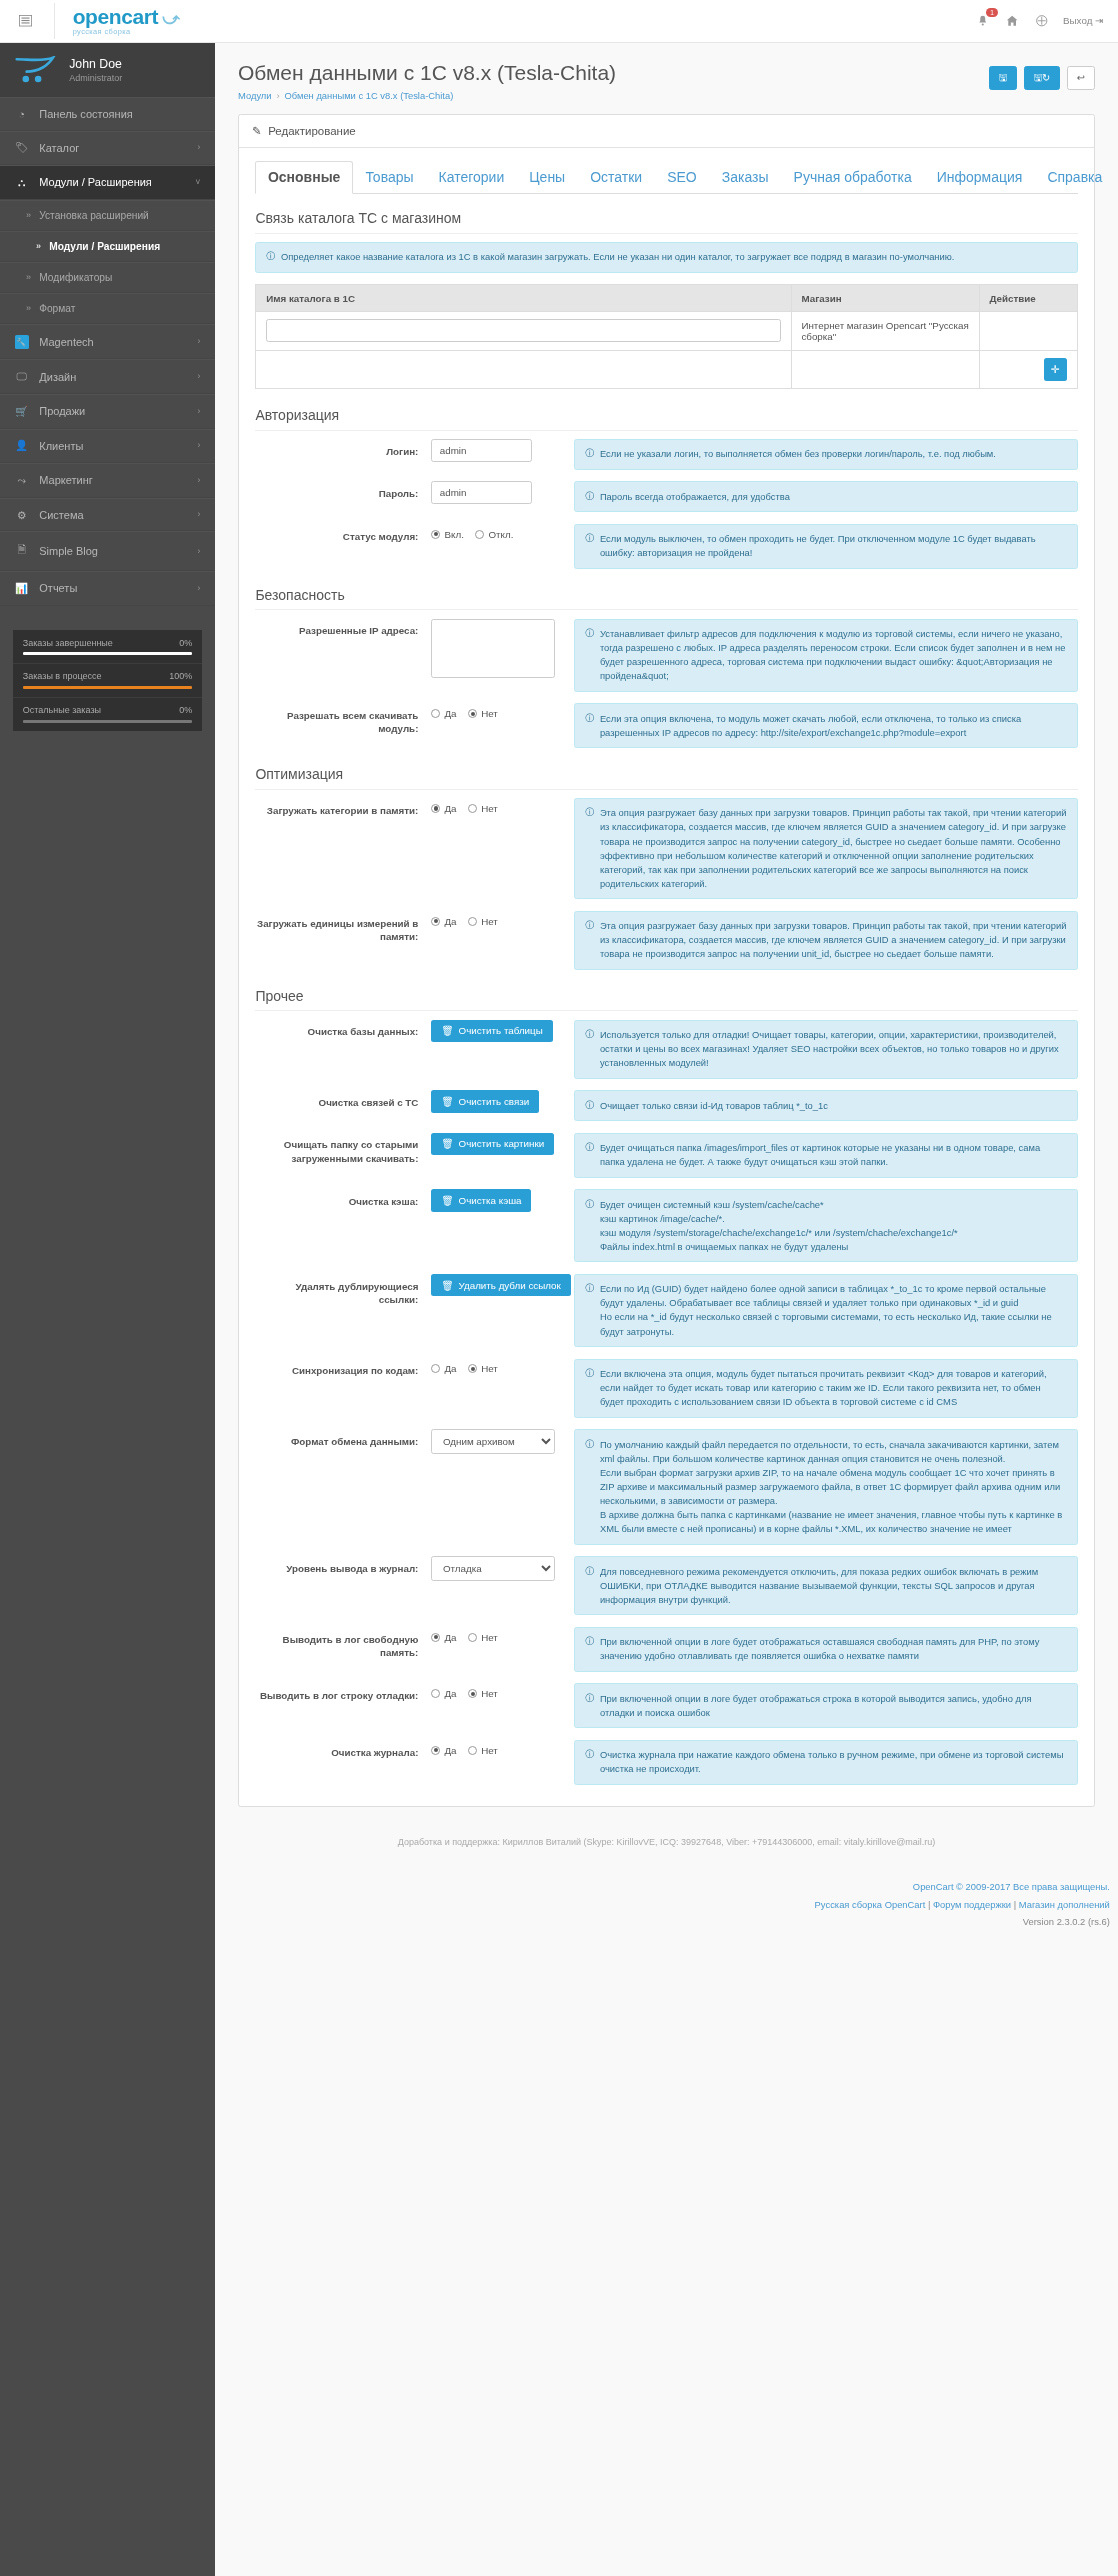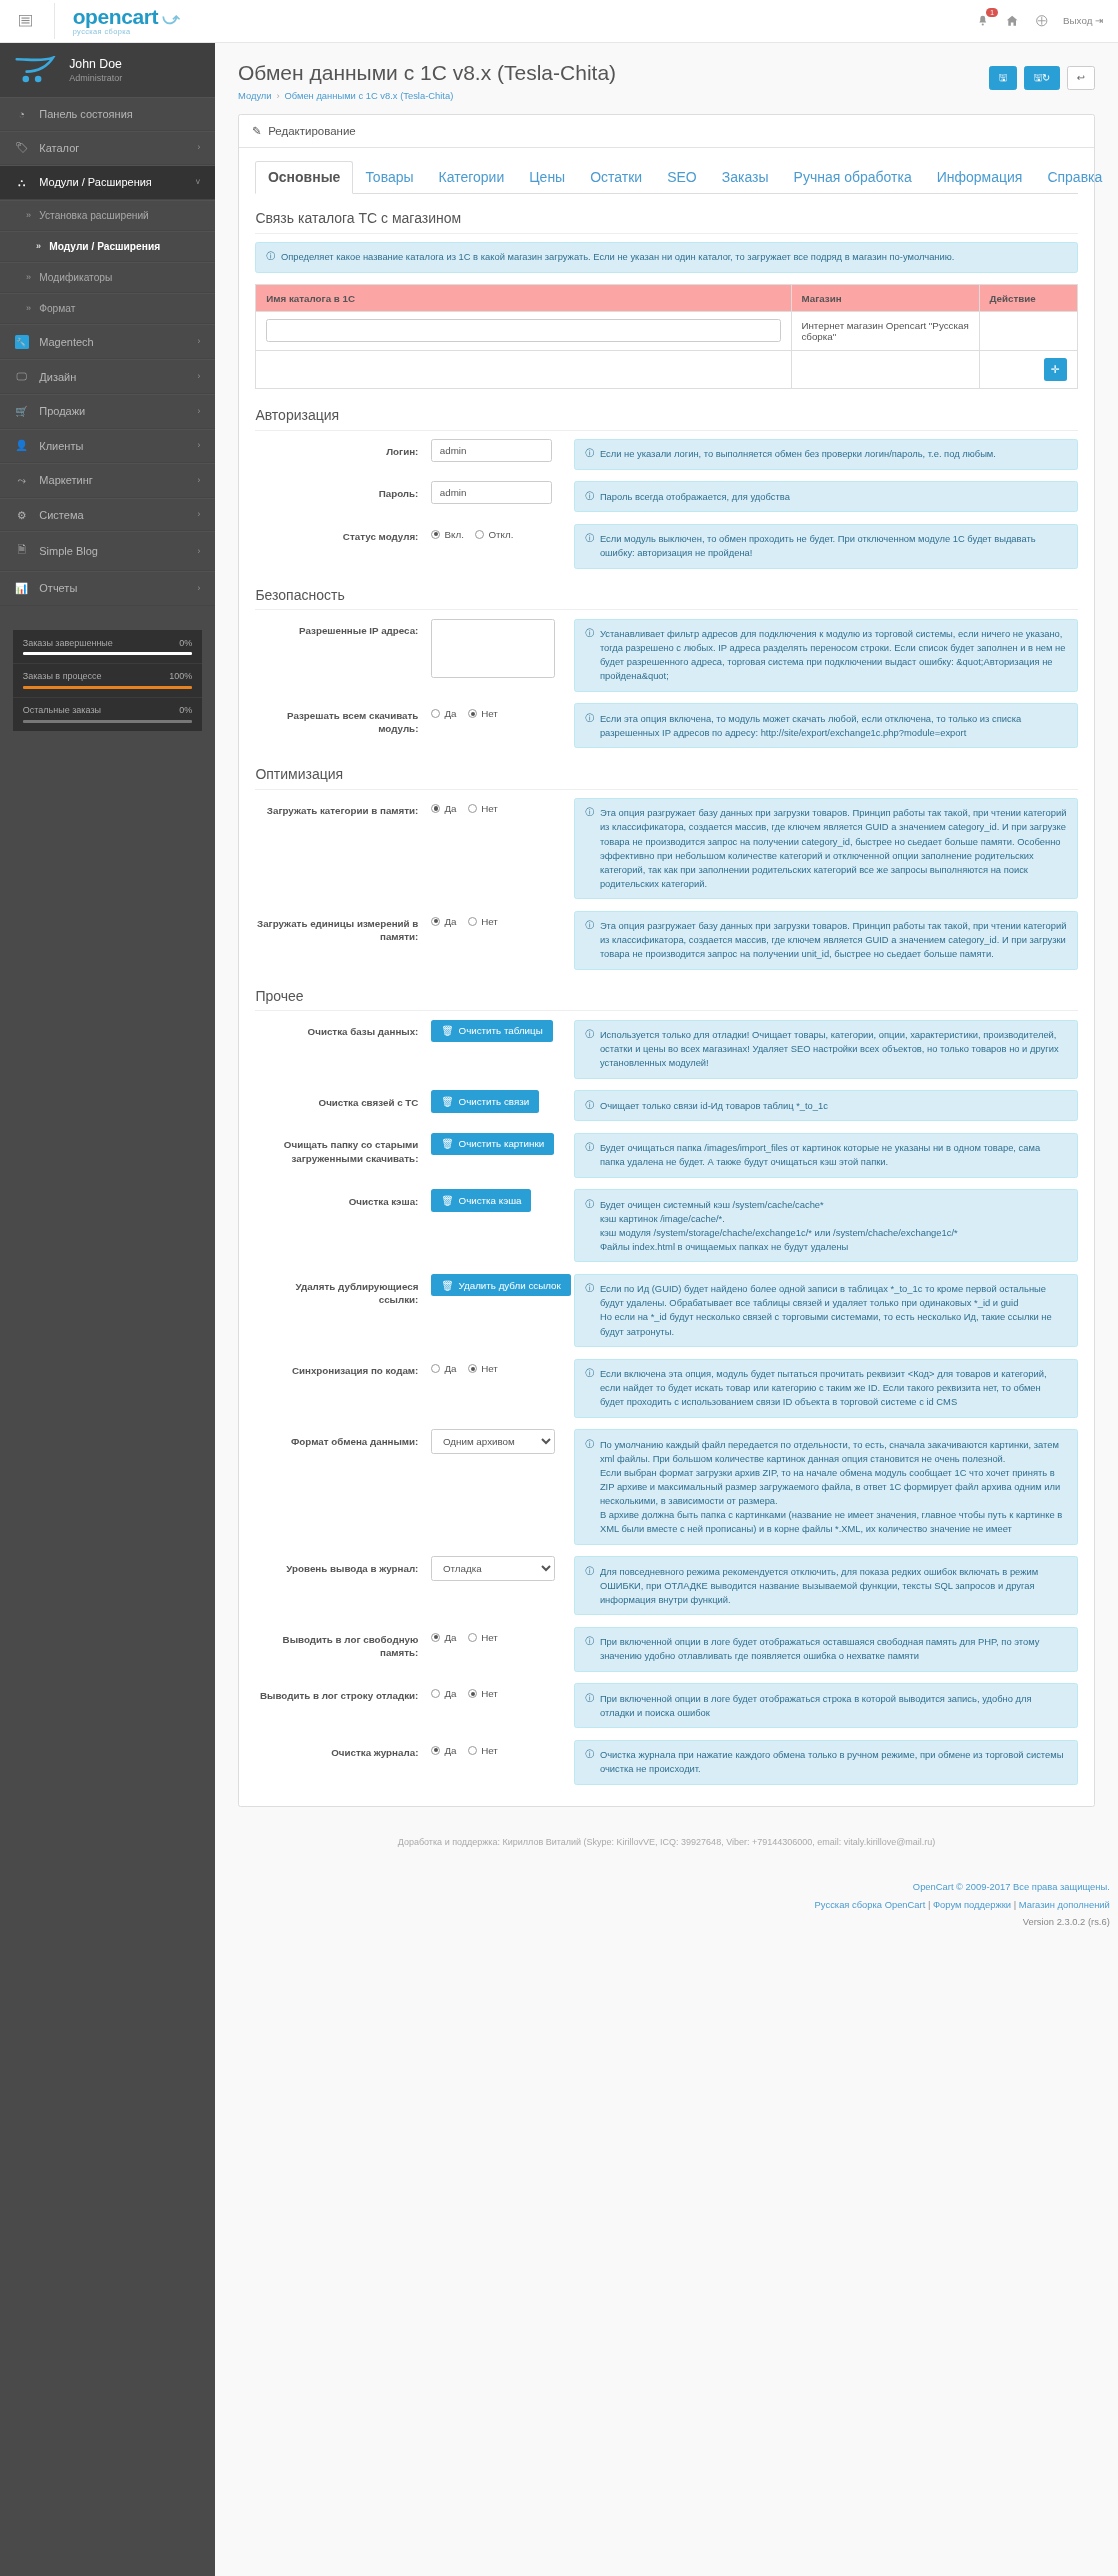--- a/index.html
+++ b/index.html
@@ -157,21 +157,21 @@
 
   .alert-info {
     background:#d9edf7; border:0.8px solid #bce8f1; color:#31708f;
     padding:7.4px 9.8px; border-radius:2.5px; font-size:9.4px; line-height:1.5;
     display:flex; gap:5.7px; align-items:flex-start;
   }
   .alert-info .ai-ico { flex:0 0 auto; font-size:9px; }
 
   table.tbl { width:100%; border-collapse:collapse; margin-top:11.5px; font-size:9.8px; }
   table.tbl th {
-    background:#fca5a5; border:0.8px solid #ddd; padding:7.4px 9.8px;
+    background:#e5e5e5; border:0.8px solid #ddd; padding:7.4px 9.8px;
     text-align:left; color:#555; font-weight:bold; font-size:9.8px;
   }
   table.tbl td { border:0.8px solid #ddd; padding:7.4px 9.8px; vertical-align:middle; color:#555; }
   .col-action { width:98px; }
   .col-shop { width:188px; }
   .inp {
     width:100%; padding:4.9px 7.4px; border:0.8px solid #ccc; border-radius:2.5px;
     font-size:9.8px; color:#555; font-family:"Liberation Sans", sans-serif;
     background:#fff;
   }
@@ -183,21 +183,21 @@
   .td-right { text-align:right; }
 
   
   .frow { display:flex; align-items:flex-start; margin-bottom:11.5px; }
   .flabel {
     width:176px; min-width:176px; text-align:right; padding:5.7px 13px 0 0;
     font-size:9.8px; color:#555; font-weight:bold; line-height:1.35;
   }
   .fctl { flex:0 0 auto; width:143px; padding-right:11.5px; }
   .fhelp { flex:1; min-width:0; }
-  .fctl .inp { width:121px; }
+  .fctl .inp { width:101px; }
   .radio-grp { display:flex; align-items:center; gap:11.5px; padding-top:4.9px; font-size:9.8px; color:#555; }
   .radio-grp label { display:inline-flex; align-items:center; gap:4.1px; cursor:pointer; }
   .rd {
     width:9px; height:9px; border-radius:50%; border:0.8px solid #999;
     background:#fff; display:inline-block; position:relative;
   }
   .rd.on::after {
     content:''; position:absolute; left:1.6px; top:1.6px; width:4.1px; height:4.1px;
     border-radius:50%; background:#555;
   }

